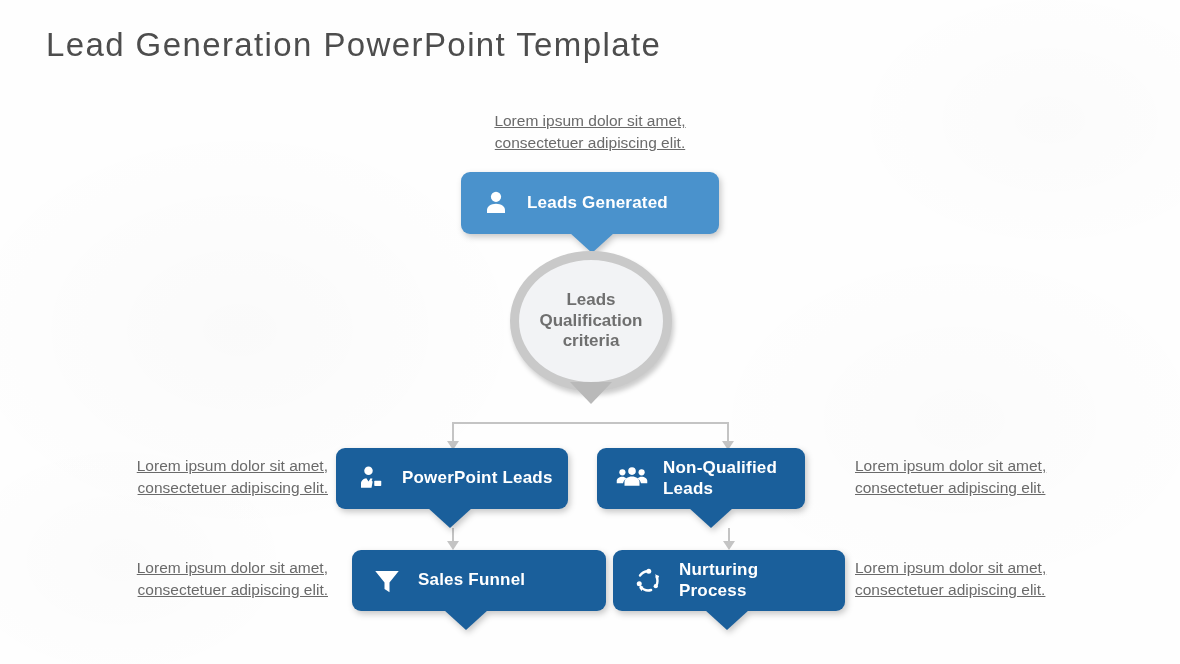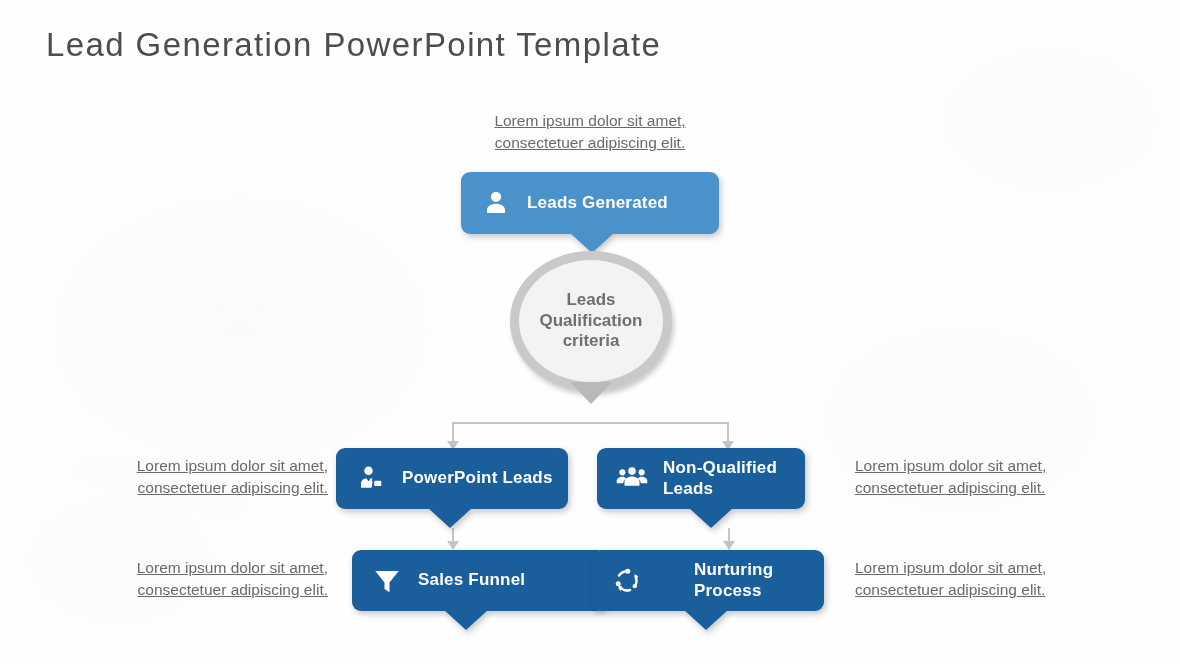--- a/index.html
+++ b/index.html
@@ -140,25 +140,24 @@
 
   #box-sales-funnel {
     left: 352px;
     top: 550px;
     width: 254px;
     height: 61px;
   }
   #box-sales-funnel .pointer { left: 92px; }
 
   #box-nurturing-process {
-    left: 592px;
+    left: 613px;
     top: 550px;
     width: 232px;
     height: 61px;
-    gap: 36px;
   }
   #box-nurturing-process .pointer { left: 92px; }
 
   
   #circle-qualification {
     position: absolute;
     left: 510px;
     top: 251px;
     width: 162px;
     height: 140px;

